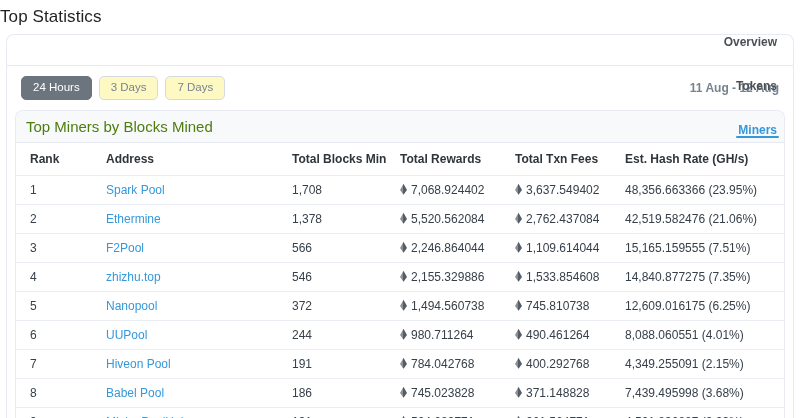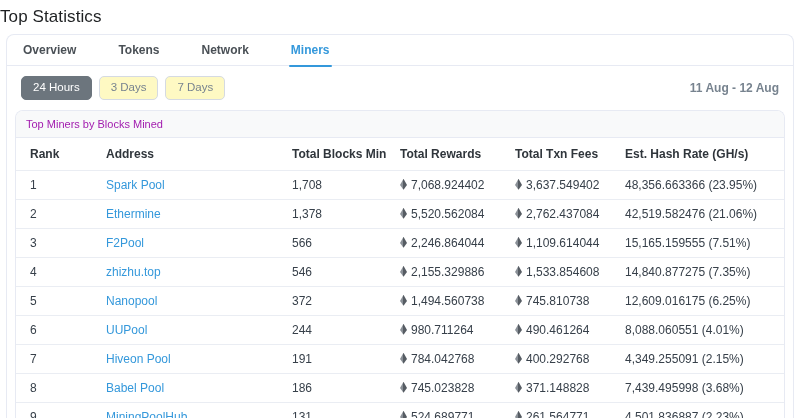--- a/index.html
+++ b/index.html
@@ -14,23 +14,23 @@
   }
   .stats-card {
     margin:0 6px; background:#fff;
     border:1px solid var(--border,#e7eaf3);
     border-bottom:none;
     border-radius:8px 8px 0 0;
     height:390px;
   }
   
   .tab-bar {
-    display:flex; gap:38px; padding:0 14px;
+    display:flex; gap:30px; padding:0 14px;
     border-bottom:1px solid var(--border,#e7eaf3);
-    height:31px; align-items:center;
+    height:31px; align-items:flex-end;flex-direction:column;
   }
   .tab {
     font-size:12px; font-weight:600; color:#4a5056;
     background:none; border:none; cursor:pointer;
     height:31px; display:flex; align-items:center; position:relative;
     font-family:inherit; padding:0 2px;
   }
   .tab.active { color:var(--accent,#3498db); }
   .tab.active::after {
     content:""; position:absolute; left:0; right:0; bottom:-1px;
@@ -53,21 +53,21 @@
   
   .panel {
     margin-top:10px;
     border:1px solid var(--border,#e7eaf3);
     border-radius:8px 8px 0 0; border-bottom:none;
     overflow:hidden; background:#fff;
   }
   .panel-header {
     background:var(--panelHeaderBg,#f8f9fa);
     border-bottom:1px solid var(--border,#e7eaf3);
-    padding:7px 10px; font-size:11px; color:#a21caf;
+    padding:7px 10px; font-size:15px; color:#4d7c0f;
   }
   table { width:100%; border-collapse:collapse; table-layout:fixed; }
   th, td {
     text-align:left; padding:7px 6px 7px 14px;
     border-bottom:1px solid #eaedf3;
     font-size:12px; white-space:nowrap; overflow:hidden;
   }
   th { font-weight:700; color:#2f353b; padding-top:9px; padding-bottom:9px; }
   td { color:#37404a; }
   tbody tr:last-child td { border-bottom:1px solid #eaedf3; }
@@ -83,21 +83,20 @@
 <body>
 
 <div>
   <div class="page-title">Top Statistics</div>
 
   <div class="stats-card">
 
     <nav class="tab-bar">
       <button class="tab">Overview</button>
       <button class="tab">Tokens</button>
-      <button class="tab">Network</button>
       <button class="tab active">Miners</button>
     </nav>
 
     <div class="content">
       <div class="toolbar">
         <div class="btn-group">
           <button class="filter-btn active">24 Hours</button>
           <button class="filter-btn">3 Days</button>
           <button class="filter-btn">7 Days</button>
         </div>

